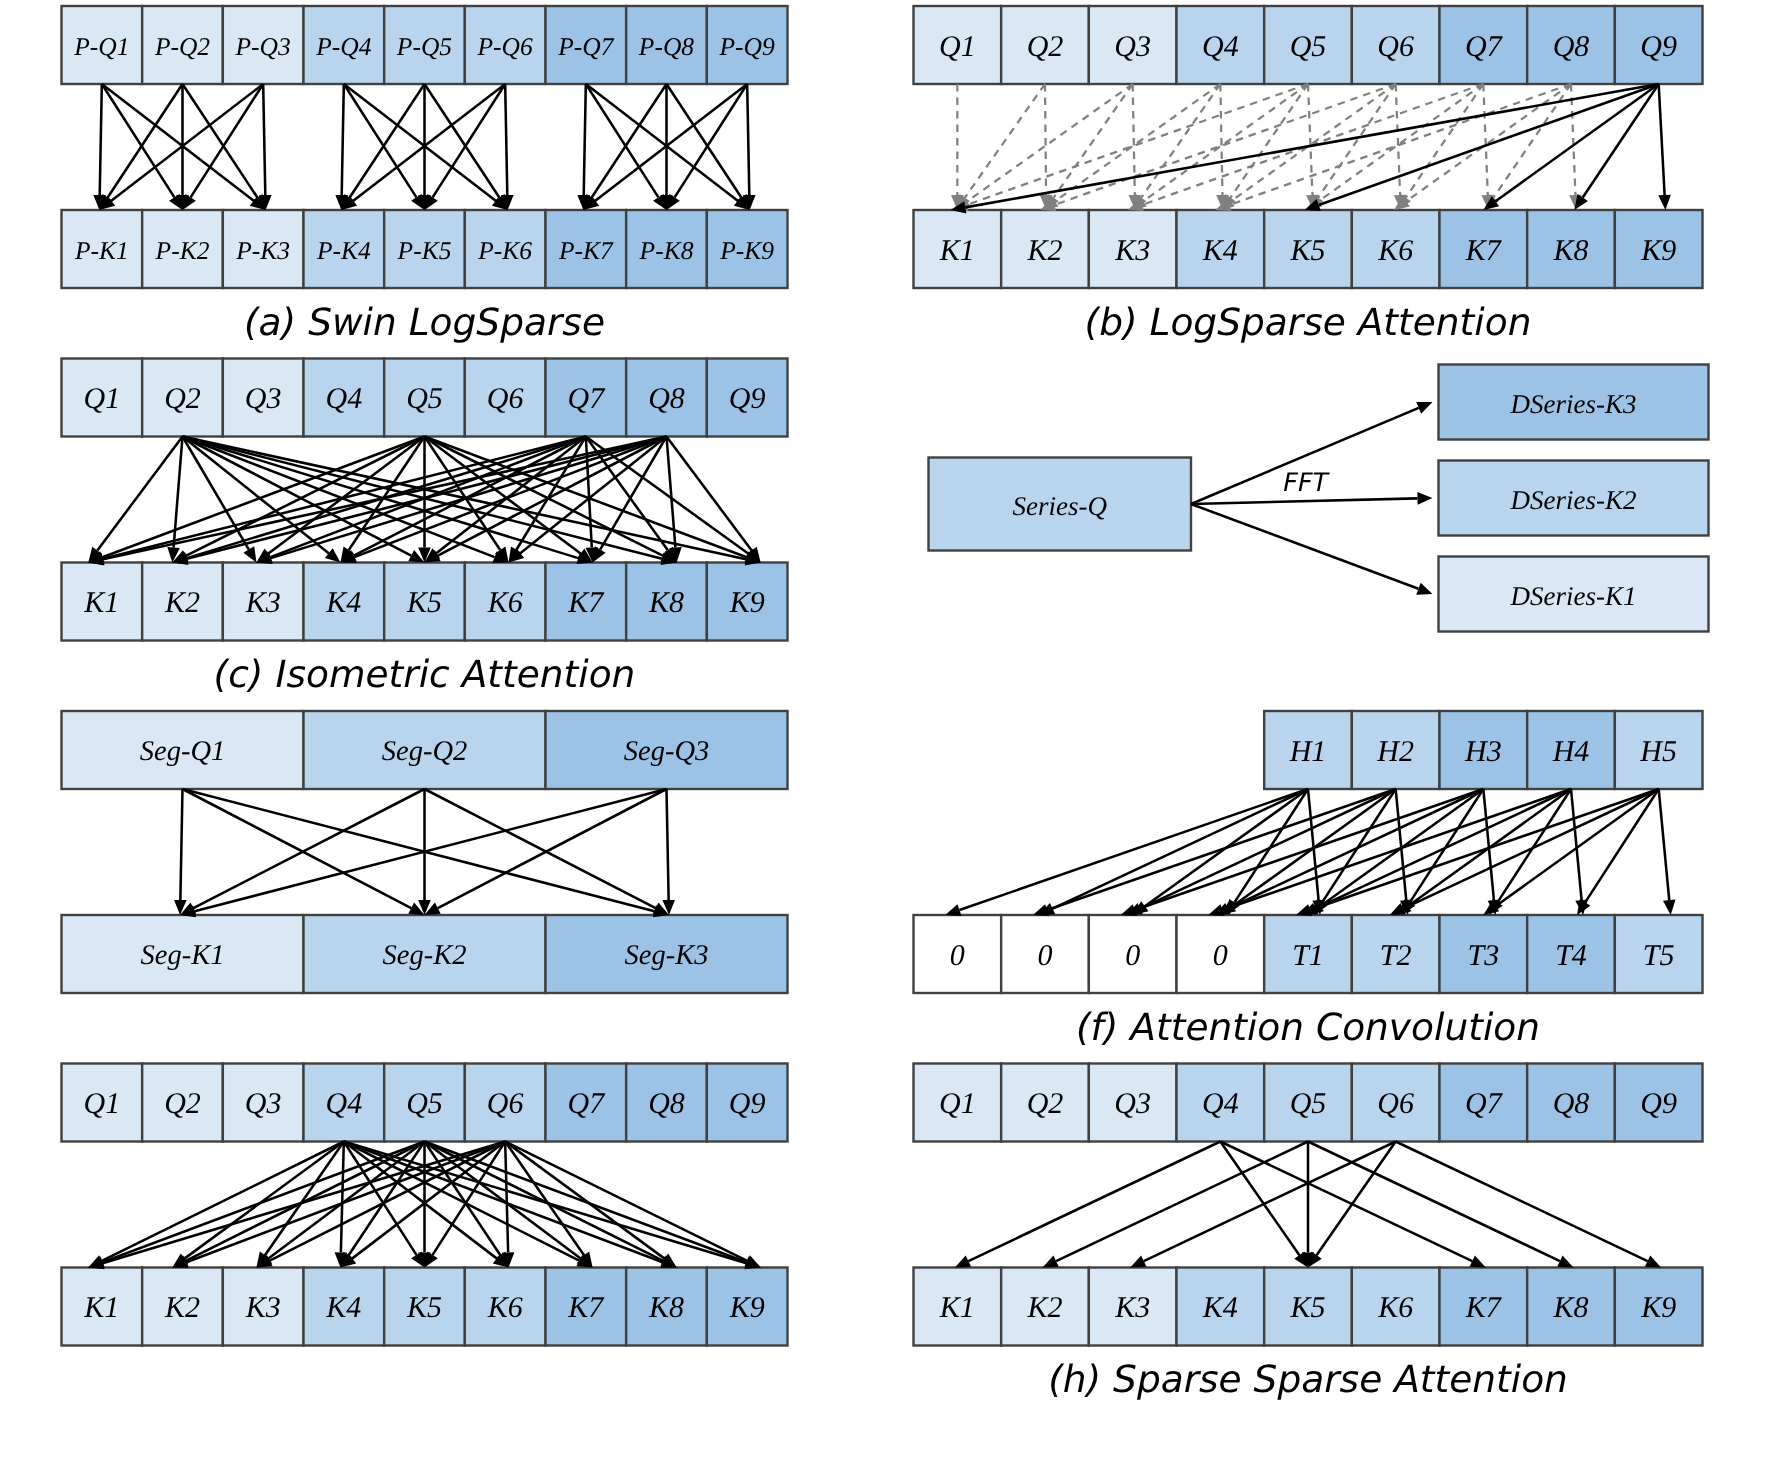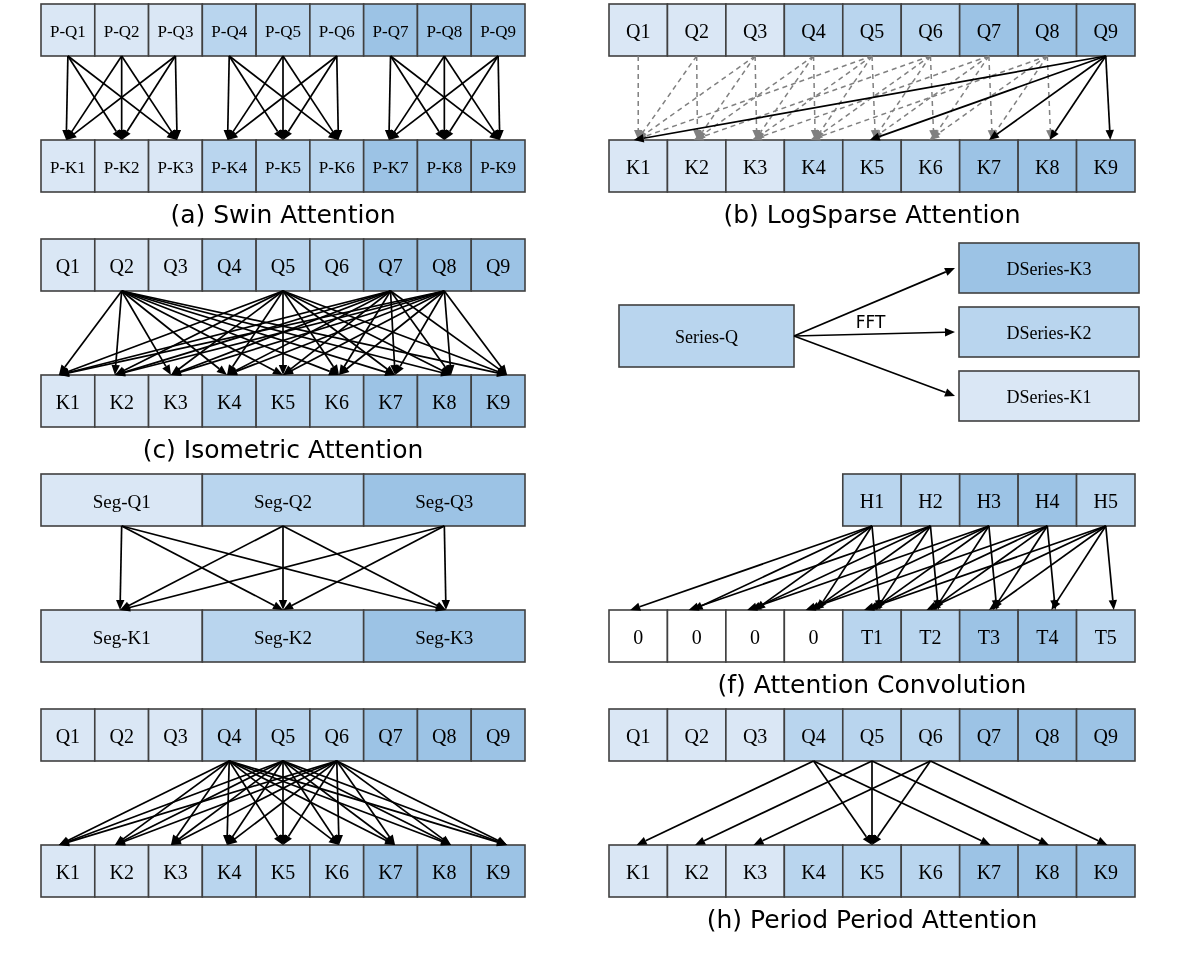--- a/index.html
+++ b/index.html
@@ -1,17 +1,17 @@
 <!DOCTYPE html>
 <html><head>
 <meta charset="utf-8">
 <style>
   html,body{margin:0;padding:0;background:#ffffff;}
   body{width:1178px;height:971px;font-family:"Liberation Serif",serif;overflow:hidden;}
-  #grid{display:grid;grid-template-columns:566px 612px;grid-template-rows:235px 235px 235px 266px;width:1046px;height:971px;}
+  #grid{display:grid;grid-template-columns:566px 612px;grid-template-rows:235px 235px 235px 266px;width:1046px;height:971px;font-style:italic;}
   .panel{position:relative;display:flex;flex-direction:column;align-items:center;}
   .fig{display:block;}
   .caption{font-family:"DejaVu Sans",sans-serif;font-size:25px;color:#000;text-align:center;line-height:1;margin-top:2px;white-space:nowrap;}
   text.boxlbl{font-family:"Liberation Serif",serif;fill:#000;text-anchor:middle;dominant-baseline:central;}
   text.fftlbl{font-family:"DejaVu Sans",sans-serif;fill:#000;text-anchor:middle;dominant-baseline:central;font-size:17px;}
   rect.cell{stroke:#404040;stroke-width:1.6;}
 </style>
 </head>
 <body>
 
@@ -102,21 +102,21 @@
         <polygon points="411.33333333333337,140 407.1333333333334,130 415.53333333333336,130" fill="#000000"></polygon>
         <line x1="411.33333333333337" y1="56" x2="461.2256122522295" y2="131.65197734101943" stroke="#000000" stroke-width="1.7"></line>
         <polygon points="466.73111111111115,140 457.7194427354577,133.9642868617497 464.7317817690013,129.33966782028915" fill="#000000"></polygon>
         <line x1="465.11111111111114" y1="56" x2="363.86113571986425" y2="133.90203484274326" stroke="#000000" stroke-width="1.7"></line>
         <polygon points="355.9355555555556,140 361.29999035381644,130.57329117373362 366.42228108591206,137.2307785117529" fill="#000000"></polygon>
         <line x1="465.11111111111114" y1="56" x2="416.7251347187166" y2="131.57809535671538" stroke="#000000" stroke-width="1.7"></line>
         <polygon points="411.33333333333337,140 413.1879347685371,129.3135387748544 420.26233466889613,133.84265193857635" fill="#000000"></polygon>
         <line x1="465.11111111111114" y1="56" x2="466.53828982377706" y2="130.0018591752691" stroke="#000000" stroke-width="1.7"></line>
         <polygon points="466.73111111111115,140 462.33907067739005,130.0828441159494 470.7375089701641,129.92087423458878" fill="#000000"></polygon>
       </svg>
-      <div class="caption">(a) Swin Attention</div>
+      <div class="caption">(a) Swin LogSparse</div>
     </div>
     <div class="panel">
       <svg width="542" height="200" viewBox="0 0 542 200" class="fig">
         <rect x="8" y="4" width="58.44444444444444" height="52" fill="#dae7f5" class="cell"></rect>
         <text x="37.22222222222222" y="31" font-size="20" class="boxlbl">Q1</text>
         <rect x="66.44444444444444" y="4" width="58.44444444444444" height="52" fill="#dae7f5" class="cell"></rect>
         <text x="95.66666666666666" y="31" font-size="20" class="boxlbl">Q2</text>
         <rect x="124.88888888888889" y="4" width="58.44444444444444" height="52" fill="#dae7f5" class="cell"></rect>
         <text x="154.11111111111111" y="31" font-size="20" class="boxlbl">Q3</text>
         <rect x="183.33333333333331" y="4" width="58.44444444444444" height="52" fill="#b9d5ee" class="cell"></rect>
@@ -605,15 +605,15 @@
         <polygon points="271,140 266.8,130 275.2,130" fill="#000000"></polygon>
         <line x1="271" y1="56" x2="438.9195132199667" y2="135.71163269304827" stroke="#000000" stroke-width="1.7"></line>
         <polygon points="447.9533333333333,140 437.11839895104697,139.50583714066227 440.7206274888864,131.91742824543428" fill="#000000"></polygon>
         <line x1="329.44444444444446" y1="56" x2="161.52493122447774" y2="135.71163269304827" stroke="#000000" stroke-width="1.7"></line>
         <polygon points="152.4911111111111,140 159.72381695555802,131.91742824543428 163.32604549339746,139.50583714066227" fill="#000000"></polygon>
         <line x1="329.44444444444446" y1="56" x2="276.7112811268073" y2="131.79139062382828" stroke="#000000" stroke-width="1.7"></line>
         <polygon points="271,140 273.2636651888152,129.3926525505692 280.1588970647994,134.19012869708735" fill="#000000"></polygon>
         <line x1="329.44444444444446" y1="56" x2="497.36395766441115" y2="135.71163269304827" stroke="#000000" stroke-width="1.7"></line>
         <polygon points="506.3977777777778,140 495.5628433954914,139.50583714066227 499.16507193333086,131.91742824543428" fill="#000000"></polygon>
       </svg>
-      <div class="caption">(h) Period Period Attention</div>
+      <div class="caption">(h) Sparse Sparse Attention</div>
     </div>
   </div>
 
 </body></html>

